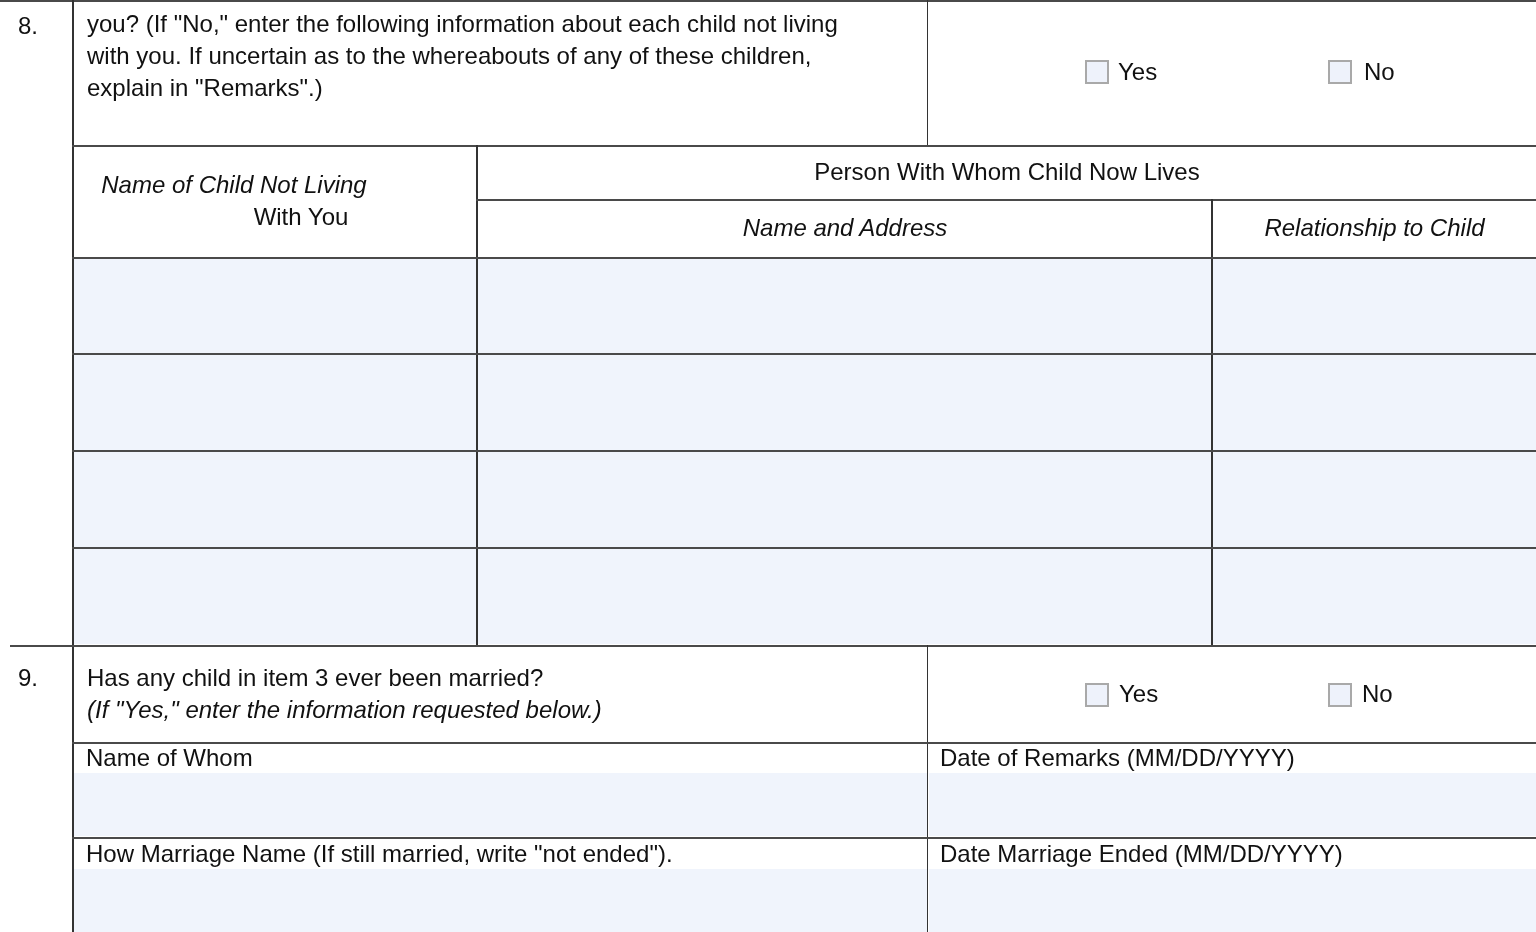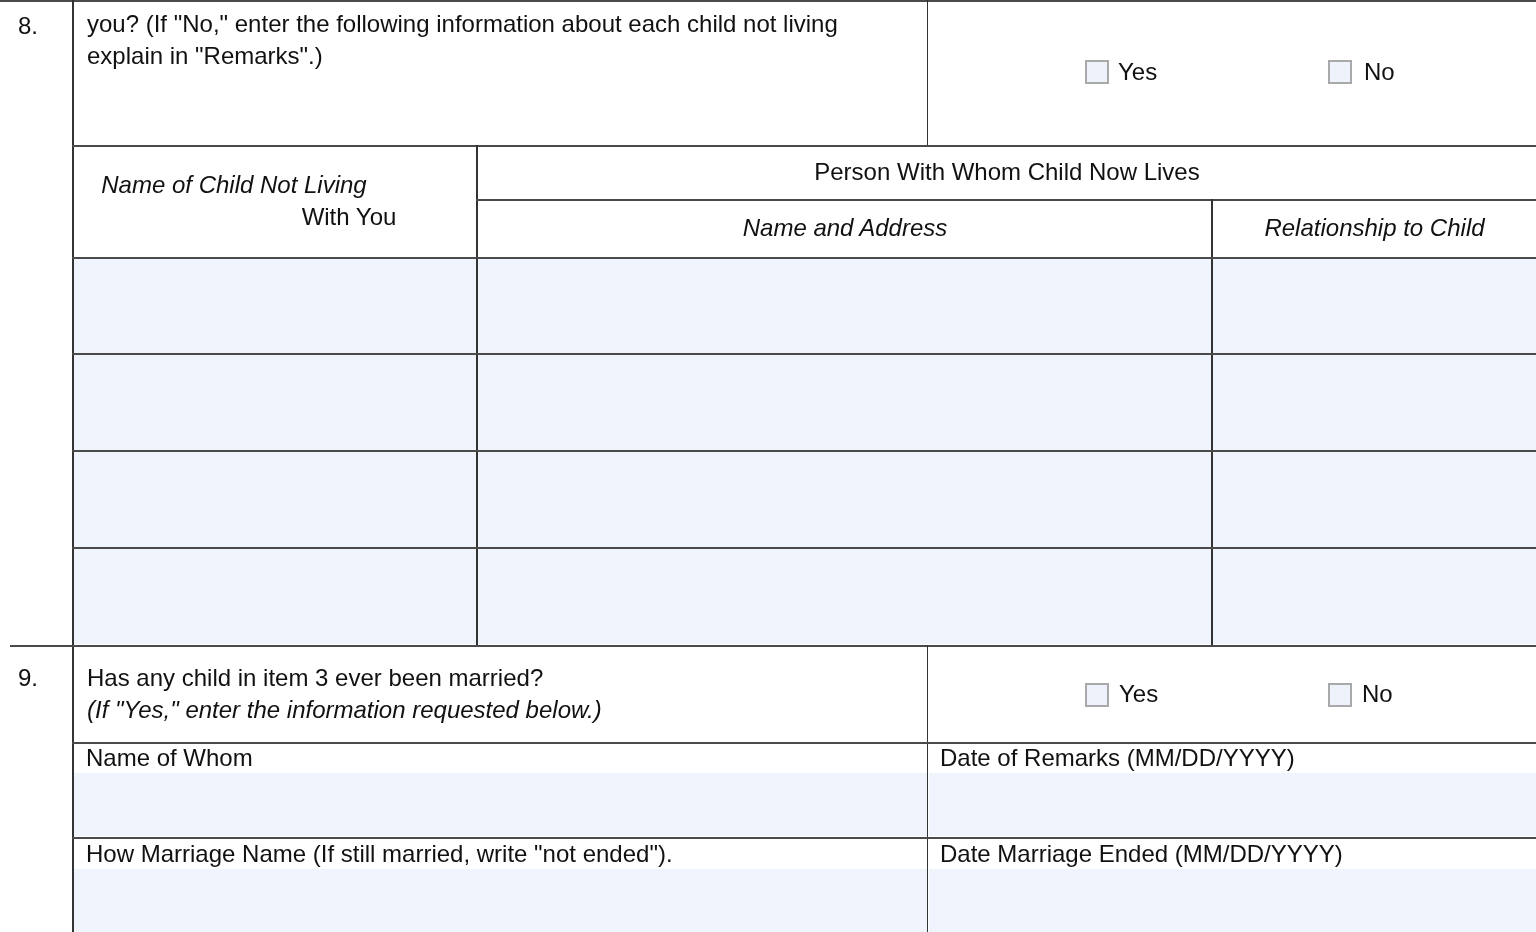--- a/index.html
+++ b/index.html
@@ -16,33 +16,34 @@
 </style>
 </head>
 <body>
 
 <div class="hl" style="left:0;top:0;width:1536px;"></div>
 <div class="txt" style="left:18px;top:10px;">8.</div>
 <div class="vl" style="left:72px;top:0;height:932px;"></div>
 
 <div class="abs" style="left:87px;top:8px;">
   <div class="txt" style="position:relative;">you? (If "No," enter the following information about each child not living</div>
+  <div class="txt" style="position:relative;">with you. If uncertain as to the whereabouts of any of these children,</div>
   <div class="txt" style="position:relative;">explain in "Remarks".)</div>
 </div>
 
 <div class="vl" style="left:927px;top:0;height:145px;width:1px;"></div>
 
 <div class="cb" style="left:1085px;top:60px;"></div>
 <div class="txt" style="left:1118px;top:56px;">Yes</div>
 <div class="cb" style="left:1328px;top:60px;"></div>
 <div class="txt" style="left:1364px;top:56px;">No</div>
 
 <div class="hl" style="left:72px;top:145px;width:1464px;"></div>
 <div class="txt center" style="left:74px;top:169px;width:320px;font-style:italic;">Name of Child Not Living</div>
-<div class="txt center" style="left:74px;top:201px;width:454px;padding-left:48px;">With You</div>
+<div class="txt center" style="left:74px;top:201px;width:454px;">With You</div>
 <div class="vl" style="left:476px;top:145px;height:500px;"></div>
 <div class="txt center" style="left:478px;top:156px;width:1058px;">Person With Whom Child Now Lives</div>
 <div class="hl" style="left:476px;top:199px;width:1060px;"></div>
 <div class="txt center it" style="left:478px;top:212px;width:734px;">Name and Address</div>
 <div class="vl" style="left:1211px;top:199px;height:446px;"></div>
 <div class="txt center it" style="left:1213px;top:212px;width:323px;">Relationship to Child</div>
 <div class="hl" style="left:72px;top:257px;width:1464px;"></div>
 
 <div class="fill" style="left:74px;top:259px;width:402px;height:94px;"></div>
 <div class="fill" style="left:478px;top:259px;width:733px;height:94px;"></div>

